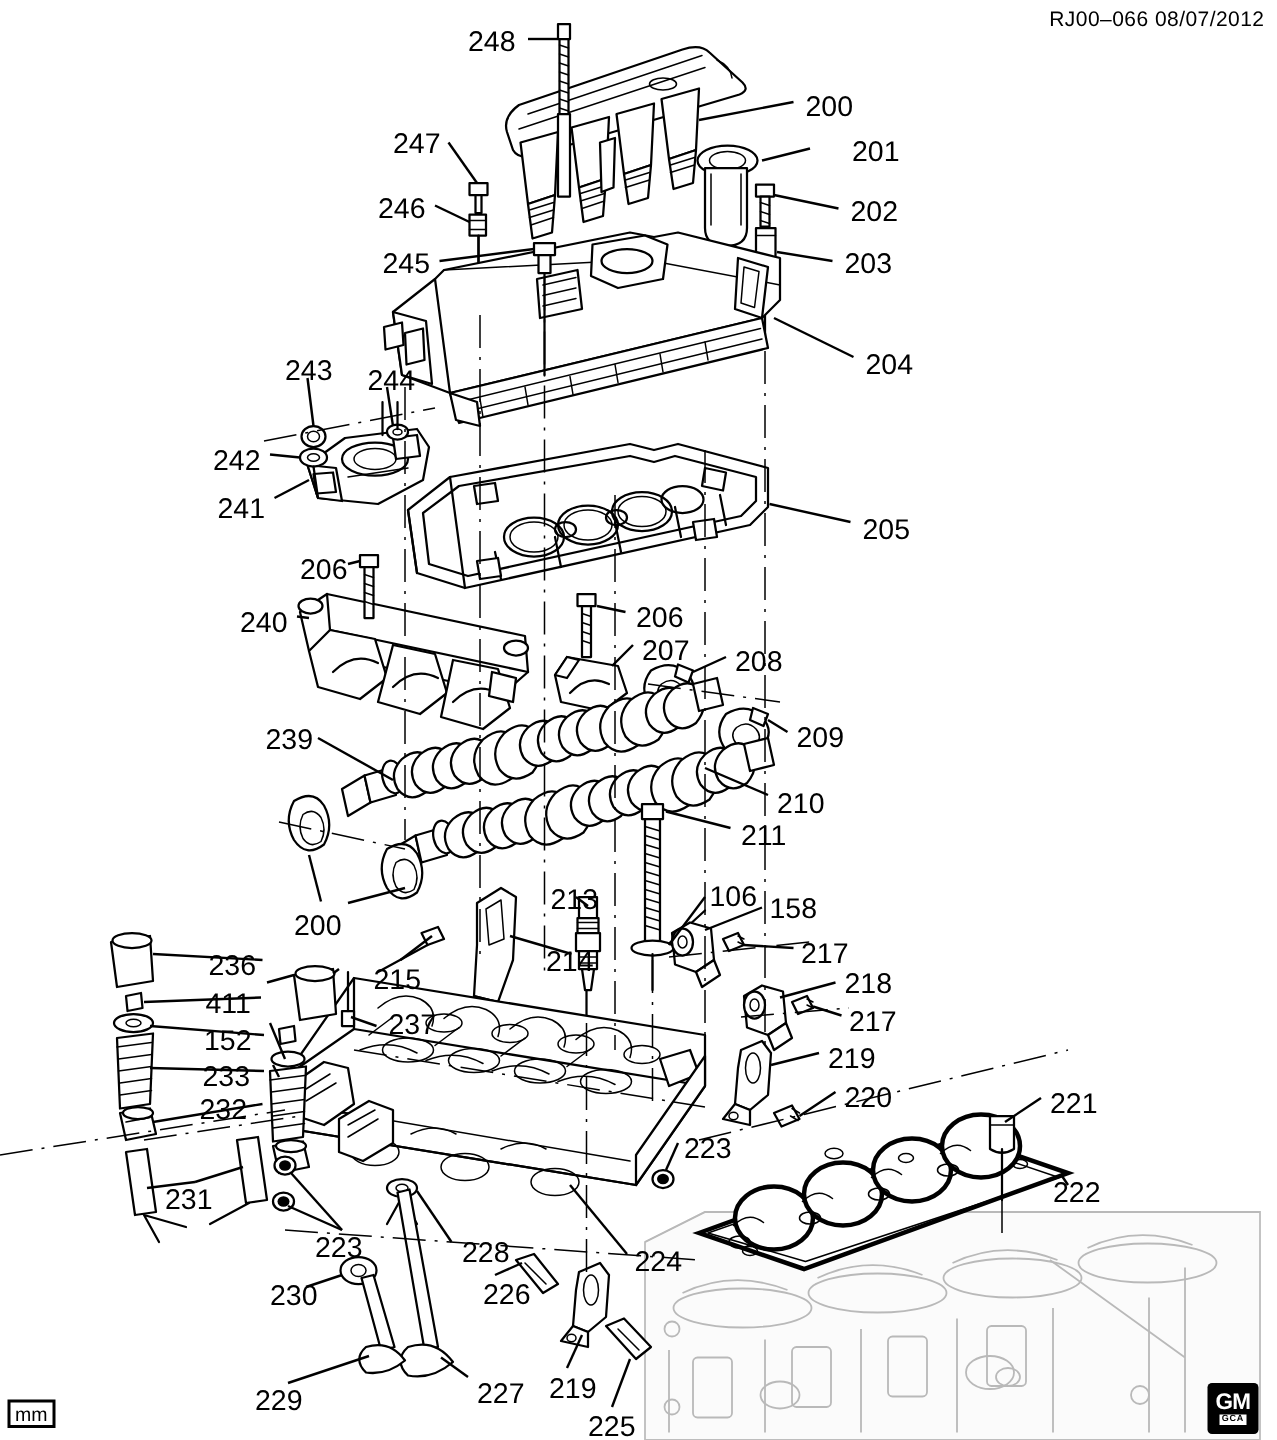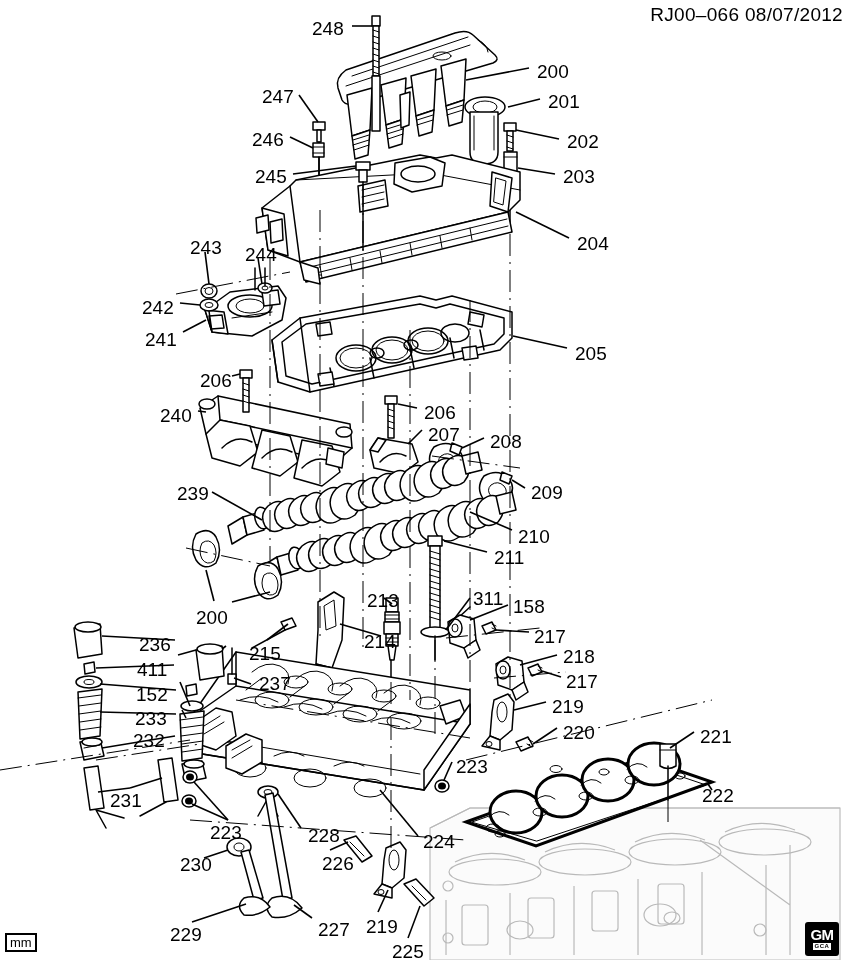--- a/index.html
+++ b/index.html
@@ -1,19 +1,19 @@
 <!DOCTYPE html>
 <html><head>
 <meta charset="utf-8">
 <style>
   html,body{margin:0;padding:0;background:#fff;}
   body{width:851px;height:960px;position:relative;overflow:hidden;
        font-family:"Liberation Sans",sans-serif;color:#000;}
   #sheet{position:absolute;inset:0;width:851px;height:960px;}
-  .hdr{position:absolute;right:8px;top:4px;font-size:19px;letter-spacing:.3px;
+  .hdr{position:absolute;right:8px;top:4px;font-size:14px;letter-spacing:.3px;
        font-family:"Liberation Sans",sans-serif;white-space:nowrap;}
   .mmbox{position:absolute;left:5px;top:933px;border:2px solid #000;
          padding:0px 3px;font-size:13px;line-height:15px;background:#fff;}
   .gmbox{position:absolute;left:805px;top:922px;width:34px;height:34px;
          background:#000;border-radius:3px;display:flex;flex-direction:column;
          align-items:center;justify-content:center;}
   .gmbox .gm{color:#fff;font-size:15px;font-weight:bold;line-height:14px;
              letter-spacing:-.5px;}
   .gmbox .gca{background:#fff;color:#000;font-size:6px;font-weight:bold;
               line-height:7px;padding:0 2px;margin-top:1px;letter-spacing:.5px;}
@@ -615,21 +615,21 @@
       <path class="ld" d="M178,655 L196,650"></path>
       <path class="ld" d="M180,682 L190,706"></path>
       <path class="ld" d="M182,710 L186,718"></path>
       <path class="ld" d="M222,649 L226,646"></path>
     </g>
   </svg>
 
   <div class="cal" style="left:312px;top:19px">248</div>
   <div class="cal" style="left:537px;top:62px">200</div>
   <div class="cal" style="left:262px;top:87px">247</div>
-  <div class="cal" style="left:548px;top:92px">201</div>
+  <div class="cal" style="left:568px;top:92px">201</div>
   <div class="cal" style="left:252px;top:130px">246</div>
   <div class="cal" style="left:567px;top:132px">202</div>
   <div class="cal" style="left:255px;top:167px">245</div>
   <div class="cal" style="left:563px;top:167px">203</div>
   <div class="cal" style="left:577px;top:234px">204</div>
   <div class="cal" style="left:190px;top:238px">243</div>
   <div class="cal" style="left:245px;top:245px">244</div>
   <div class="cal" style="left:142px;top:298px">242</div>
   <div class="cal" style="left:145px;top:330px">241</div>
   <div class="cal" style="left:575px;top:344px">205</div>
@@ -637,21 +637,21 @@
   <div class="cal" style="left:160px;top:406px">240</div>
   <div class="cal" style="left:424px;top:403px">206</div>
   <div class="cal" style="left:428px;top:425px">207</div>
   <div class="cal" style="left:490px;top:432px">208</div>
   <div class="cal" style="left:531px;top:483px">209</div>
   <div class="cal" style="left:177px;top:484px">239</div>
   <div class="cal" style="left:518px;top:527px">210</div>
   <div class="cal" style="left:494px;top:548px">211</div>
   <div class="cal" style="left:196px;top:608px">200</div>
   <div class="cal" style="left:367px;top:591px">213</div>
-  <div class="cal" style="left:473px;top:589px">311</div>
+  <div class="cal" style="left:473px;top:589px">106</div>
   <div class="cal" style="left:513px;top:597px">158</div>
   <div class="cal" style="left:534px;top:627px">217</div>
   <div class="cal" style="left:364px;top:632px">214</div>
   <div class="cal" style="left:249px;top:644px">215</div>
   <div class="cal" style="left:563px;top:647px">218</div>
   <div class="cal" style="left:139px;top:635px">236</div>
   <div class="cal" style="left:137px;top:660px">411</div>
   <div class="cal" style="left:136px;top:685px">152</div>
   <div class="cal" style="left:259px;top:674px">237</div>
   <div class="cal" style="left:566px;top:672px">217</div>

